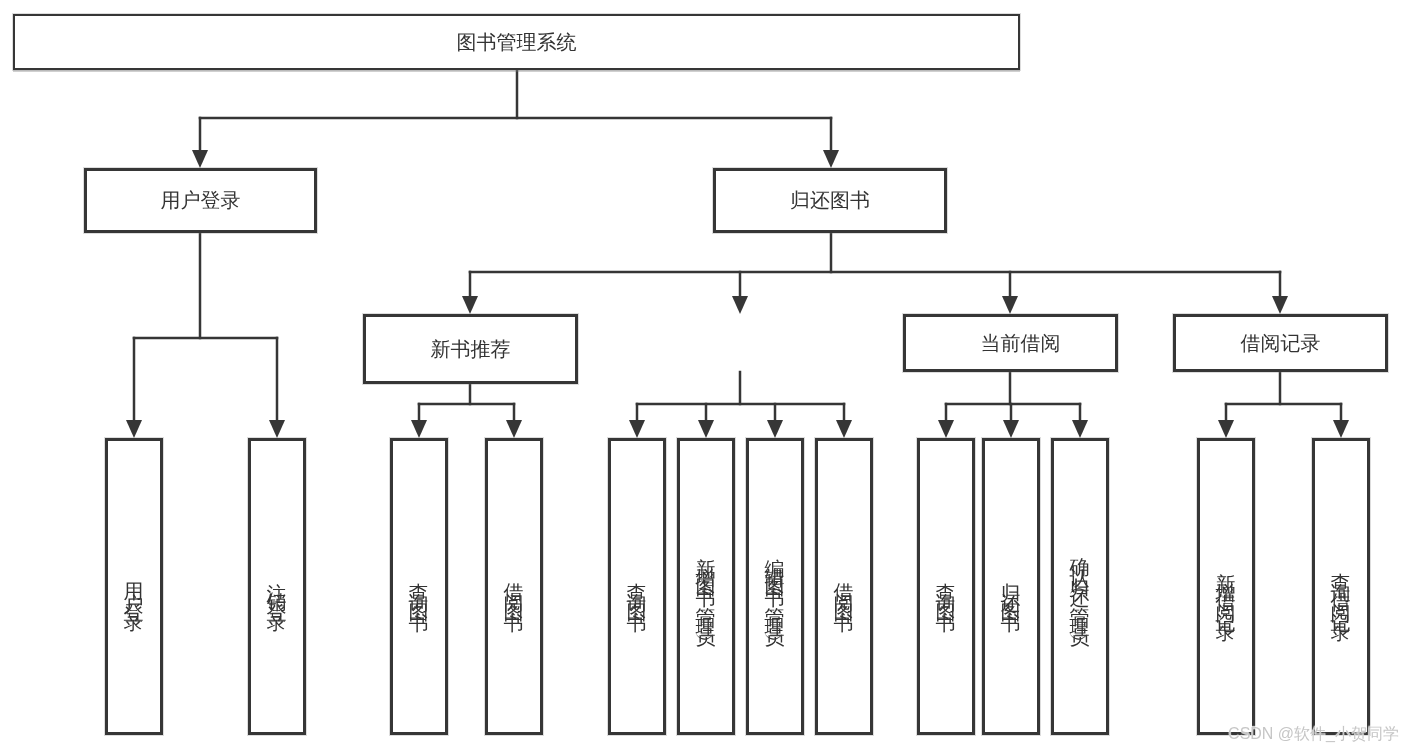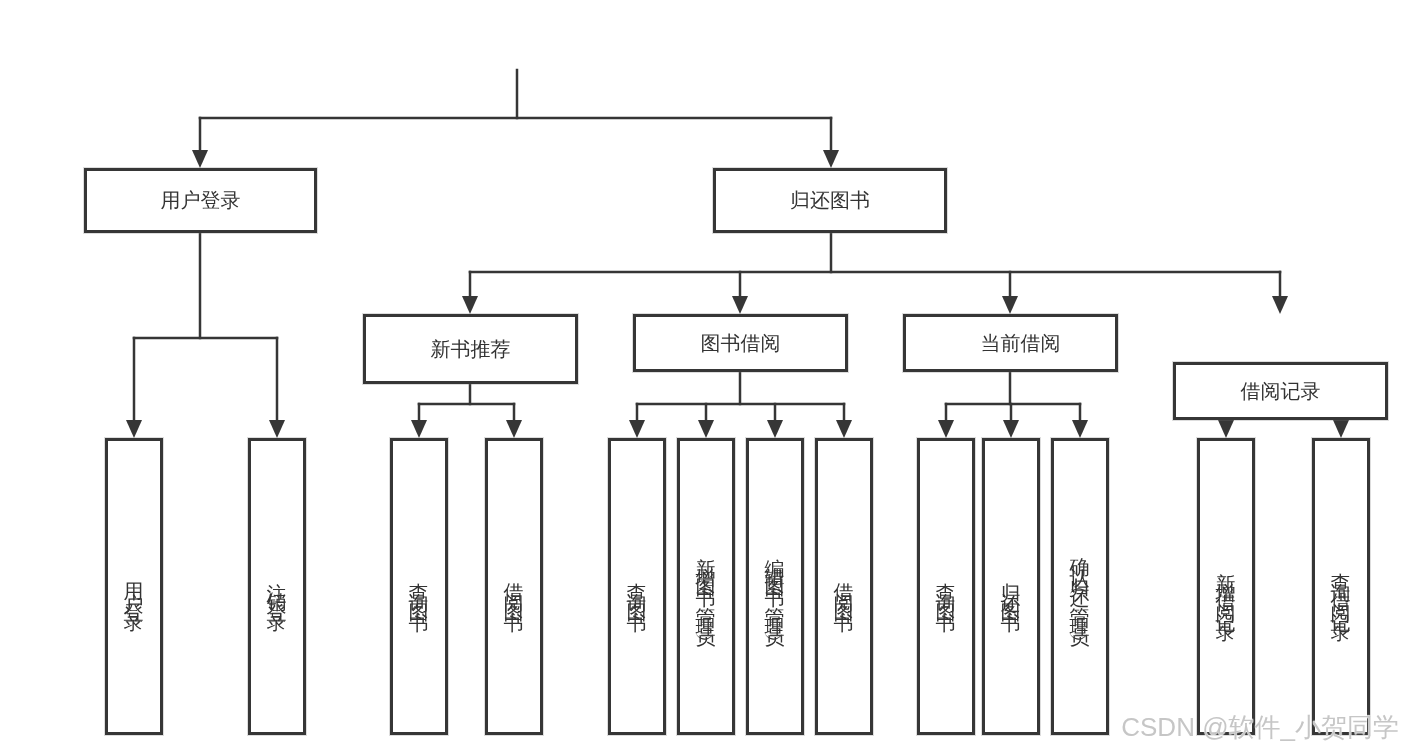--- a/index.html
+++ b/index.html
@@ -39,21 +39,21 @@
     letter-spacing: 10px;
     line-height: 1;
     font-size: 20px;
     color: #333333;
   }
   .watermark {
     position: absolute;
     right: 6px;
     bottom: 2px;
     z-index: 2;
-    font-size: 26px;
+    font-size: 16px;
     color: #c6c6c6;
     text-shadow: 0 1px 1px rgba(255,255,255,0.9), 0 -1px 1px rgba(255,255,255,0.9);
     white-space: nowrap;
   }
 </style>
 </head>
 <body>
 
 <div id="canvas">
 
@@ -105,28 +105,28 @@
       <polygon points="698,420 714,420 706,438" fill="#363636"></polygon>
       <polygon points="767,420 783,420 775,438" fill="#363636"></polygon>
       <polygon points="836,420 852,420 844,438" fill="#363636"></polygon>
       <polygon points="938,420 954,420 946,438" fill="#363636"></polygon>
       <polygon points="1003,420 1019,420 1011,438" fill="#363636"></polygon>
       <polygon points="1072,420 1088,420 1080,438" fill="#363636"></polygon>
       <polygon points="1218,420 1234,420 1226,438" fill="#363636"></polygon>
       <polygon points="1333,420 1349,420 1341,438" fill="#363636"></polygon>
     </svg>
 
+  <div class="box root" style="left:13px; top:14px; width:1007px; height:56px;">图书管理系统</div>
 
   <div class="box" style="left:84px; top:168px; width:233px; height:65px;">用户登录</div>
   <div class="box" style="left:713px; top:168px; width:234px; height:65px;">归还图书</div>
 
   <div class="box" style="left:363px; top:314px; width:215px; height:70px;">新书推荐</div>
-  <div class="box" style="left:633px; top:314px; width:215px; height:58px;">图书借阅</div>
   <div class="box" style="left:903px; top:314px; width:215px; height:58px;padding-left:20px;">当前借阅</div>
-  <div class="box" style="left:1173px; top:314px; width:215px; height:58px;margin-top:48px;">借阅记录</div>
+  <div class="box" style="left:1173px; top:314px; width:215px; height:58px;">借阅记录</div>
 
   <div class="box" style="left:105px; top:438px; width:58px; height:297px;">
     <span class="vtext">用户登录</span>
   </div>
   <div class="box" style="left:248px; top:438px; width:58px; height:297px;">
     <span class="vtext">注销登录</span>
   </div>
 
   <div class="box" style="left:390px; top:438px; width:58px; height:297px;">
     <span class="vtext">查询图书</span>

